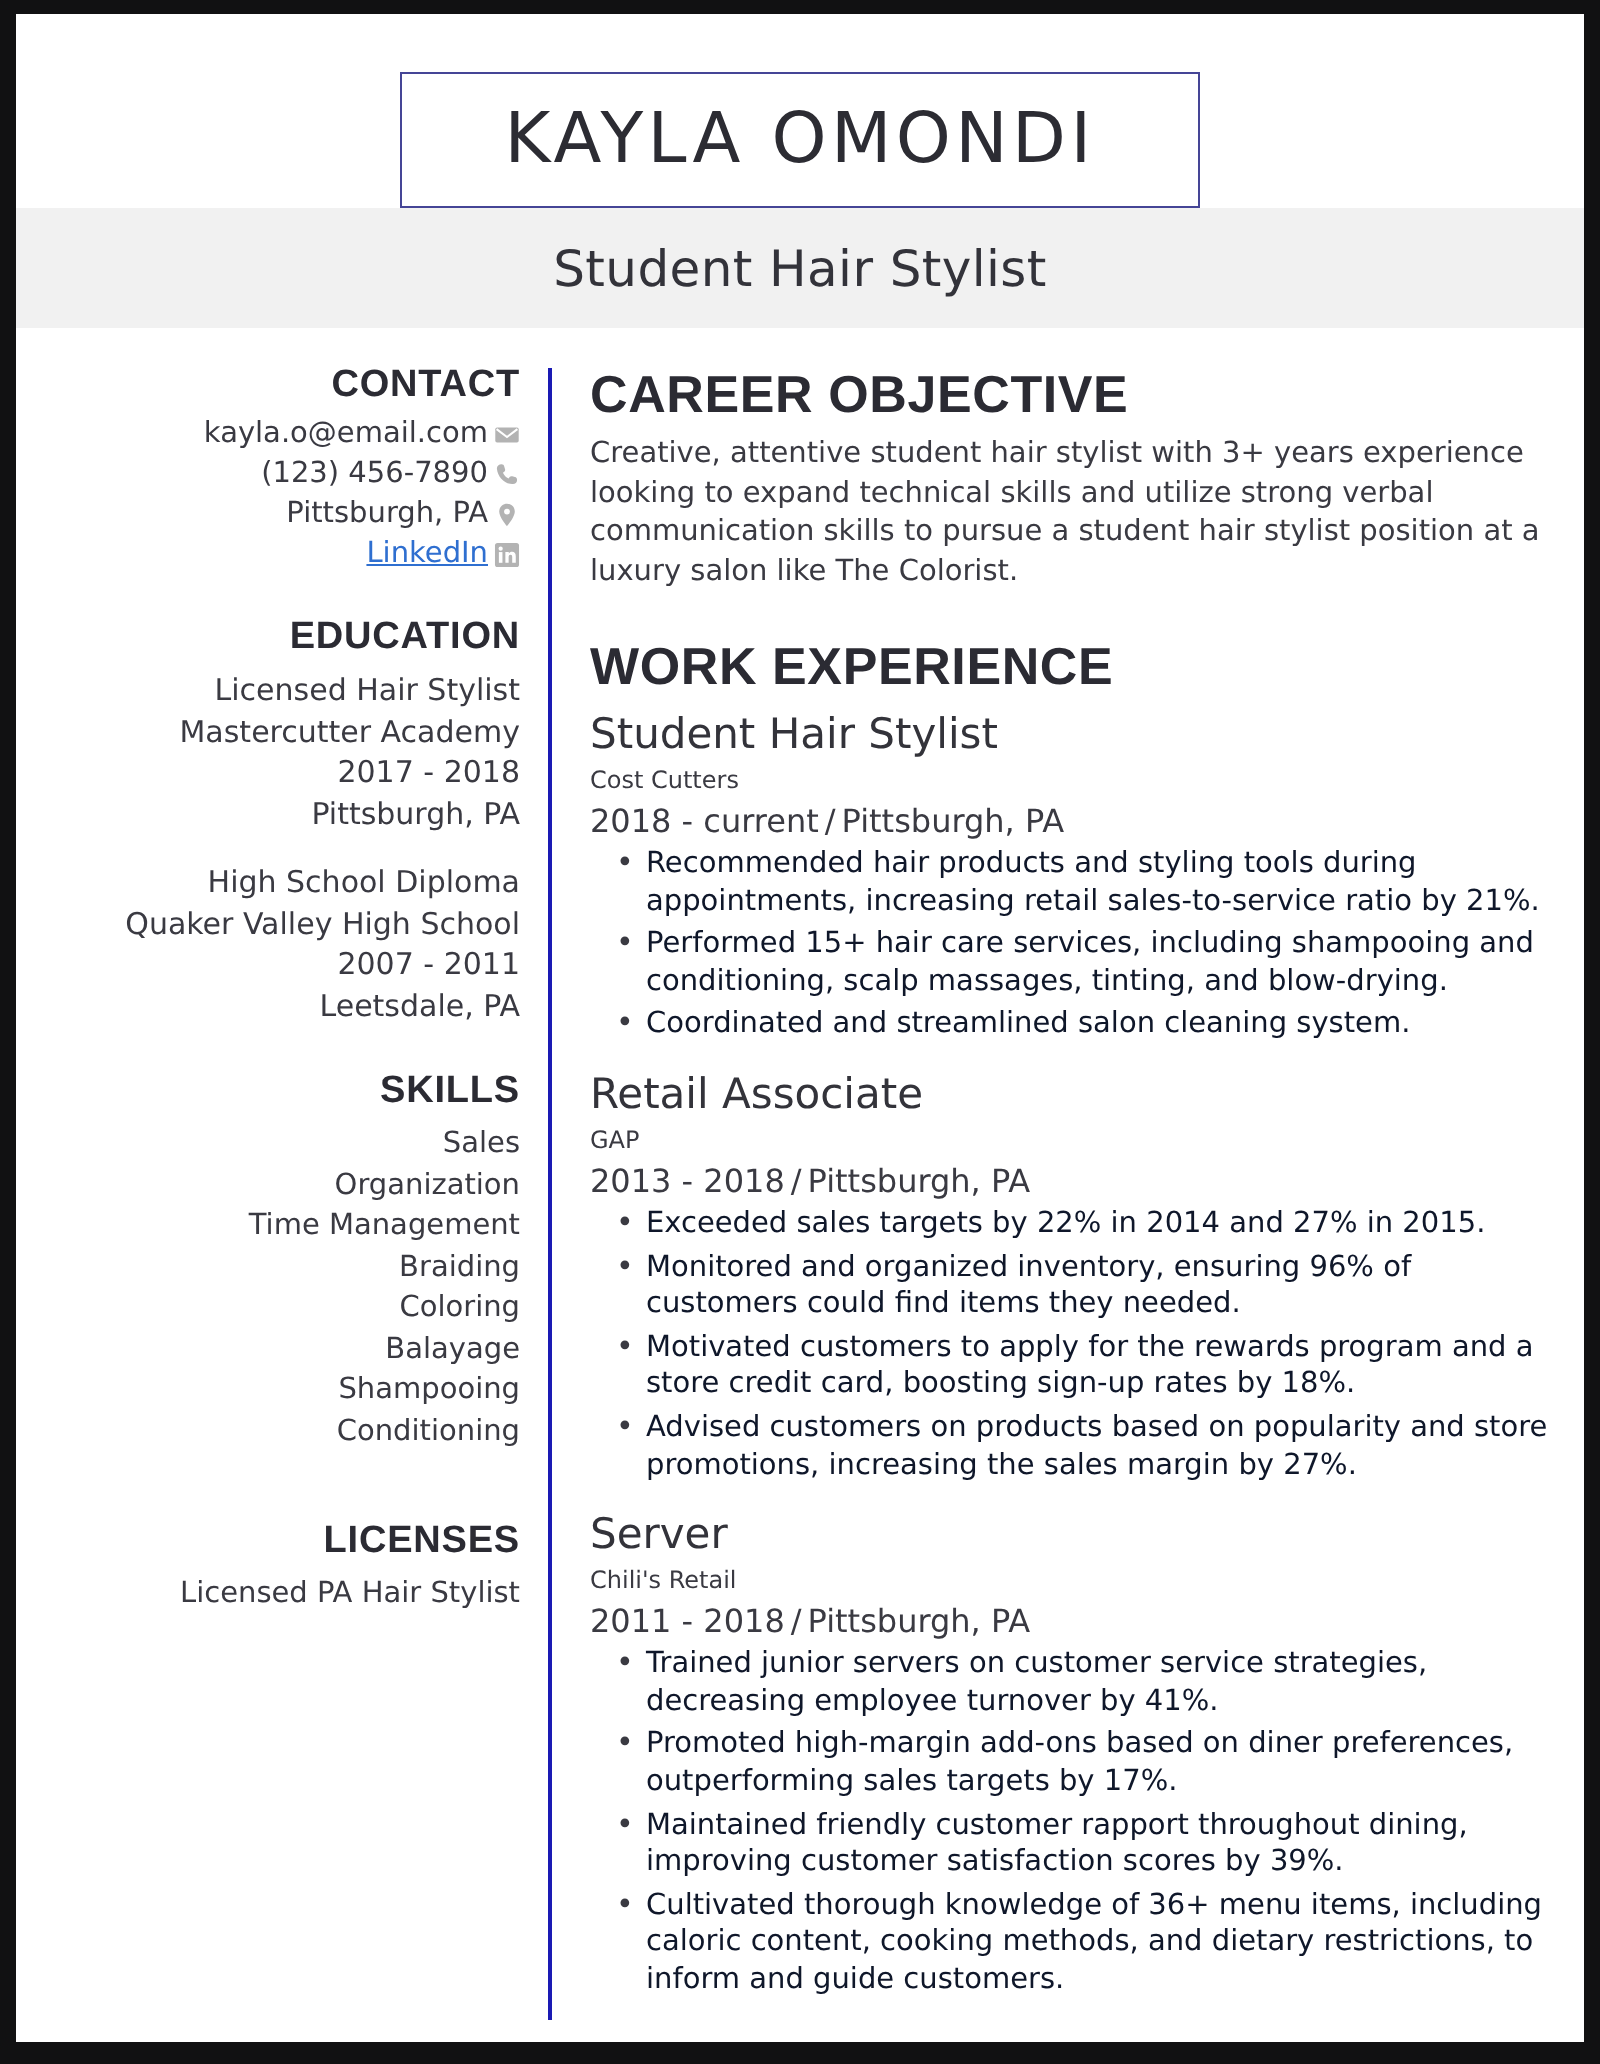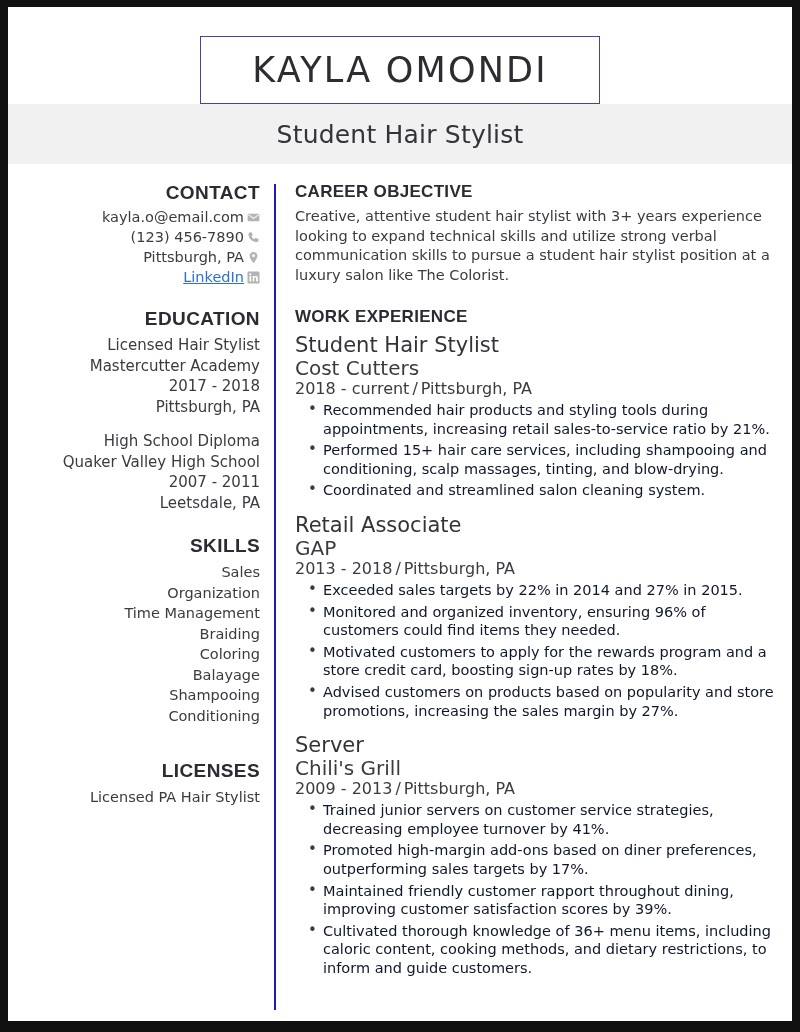--- a/index.html
+++ b/index.html
@@ -153,42 +153,42 @@
   }
   .license-line {
     font-size: 14.5px;
     color: #3a3a42;
     line-height: 20px;
   }
 
   
   .main-heading {
     font-family: "Liberation Sans", sans-serif;
-    font-size: 17px;
+    font-size: 26px;
     font-weight: bold;
     color: #2b2b33;
     letter-spacing: 0.3px;
     margin: 0 0 5px 0;
     text-transform: uppercase;
   }
   #objective-text {
     font-size: 14.5px;
     line-height: 19.5px;
     color: #3a3a42;
     margin: 0 0 22px 0;
   }
   .job { margin-bottom: 12px; }
   .job-title {
     font-size: 21px;
     color: #33333a;
     font-weight: 400;
     line-height: 26px;
   }
   .job-company {
-    font-size: 20px;
+    font-size: 12px;
     color: #3a3a42;
     line-height: 20px;
   }
   .job-meta {
     font-size: 16px;
     color: #3a3a42;
     line-height: 22px;
   }
   .job-meta .sep { padding: 0 3px; }
   ul.bullets {
@@ -347,23 +347,23 @@
           <ul class="bullets">
             <li>Exceeded sales targets by 22% in 2014 and 27% in 2015.</li>
             <li>Monitored and organized inventory, ensuring 96% of customers could find items they needed.</li>
             <li>Motivated customers to apply for the rewards program and a store credit card, boosting sign-up rates by 18%.</li>
             <li>Advised customers on products based on popularity and store promotions, increasing the sales margin by 27%.</li>
           </ul>
         </div>
 
         <div class="job">
           <div class="job-title">Server</div>
-          <div class="job-company">Chili's Grill</div>
+          <div class="job-company">Chili's Retail</div>
           <div class="job-meta">
-            <span>2009 - 2013</span><span class="sep">/</span><span>Pittsburgh, PA</span>
+            <span>2011 - 2018</span><span class="sep">/</span><span>Pittsburgh, PA</span>
           </div>
           <ul class="bullets">
             <li>Trained junior servers on customer service strategies, decreasing employee turnover by 41%.</li>
             <li>Promoted high-margin add-ons based on diner preferences, outperforming sales targets by 17%.</li>
             <li>Maintained friendly customer rapport throughout dining, improving customer satisfaction scores by 39%.</li>
             <li>Cultivated thorough knowledge of 36+ menu items, including caloric content, cooking methods, and dietary restrictions, to inform and guide customers.</li>
           </ul>
         </div>
 
       </div>

